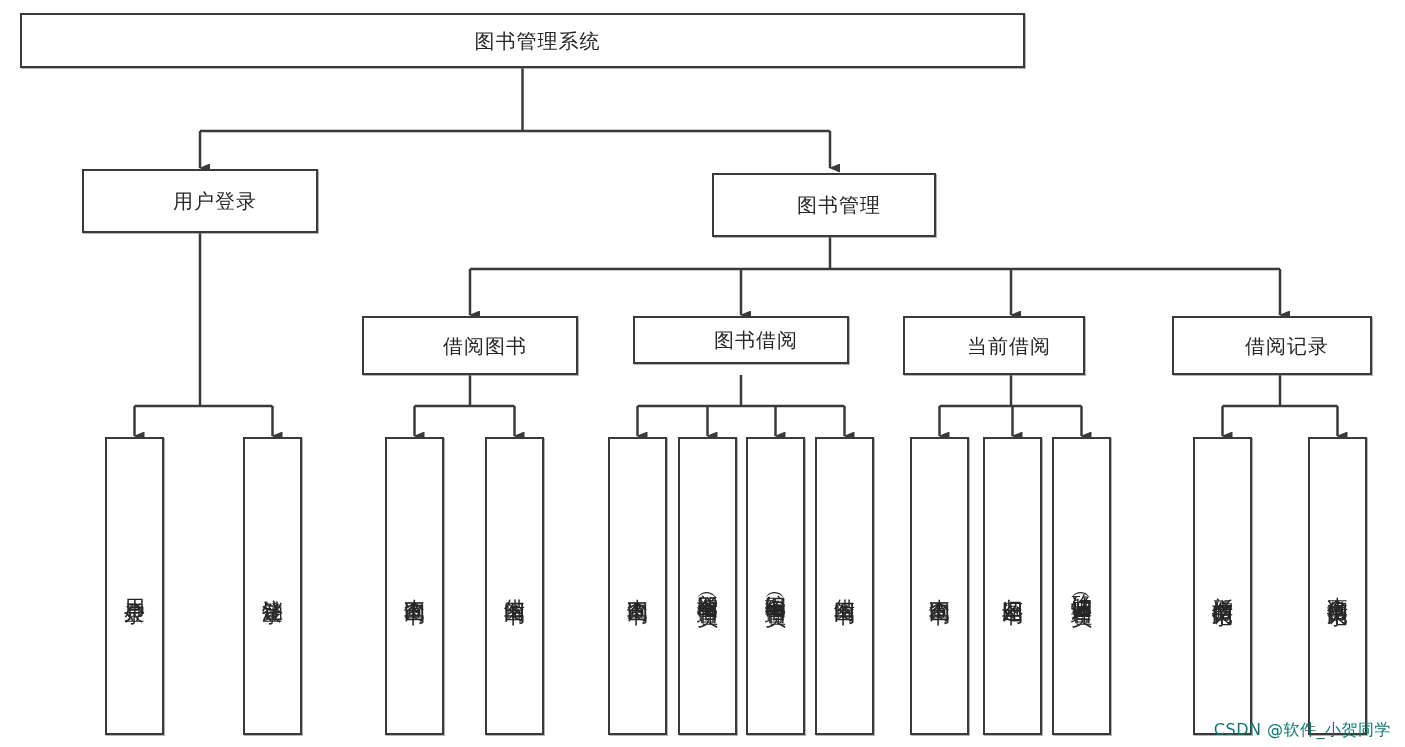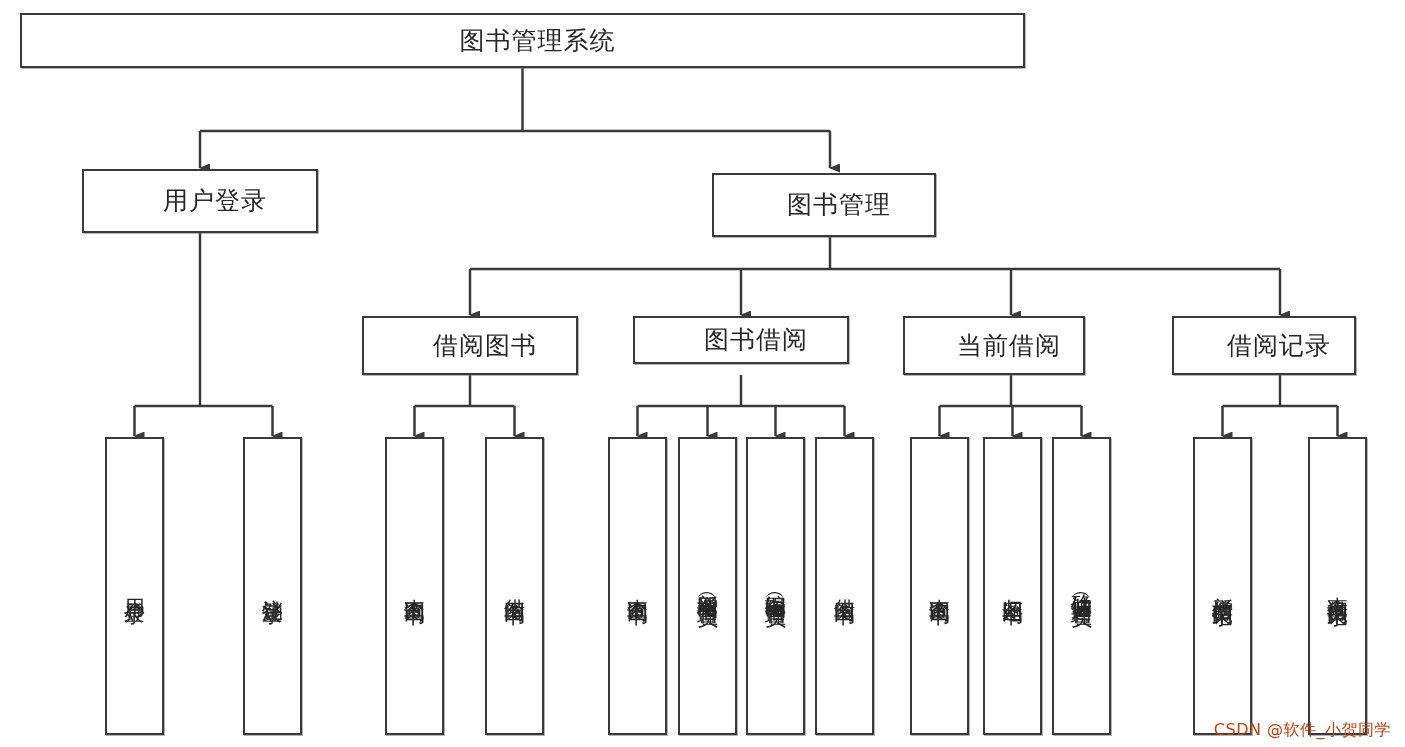--- a/index.html
+++ b/index.html
@@ -33,21 +33,21 @@
     border: 2px solid #3a3a3a;
     box-shadow: 1px 1px 0 0 rgba(120,120,120,0.55);
     display: flex;
     align-items: center;
     justify-content: center;
     text-align: center;
     color: #262626;
     z-index: 2;
   }
   .node.horizontal {
-    font-size: 25px;
+    font-size: 20px;
     line-height: 1.2;
     letter-spacing: 1px;
     padding-left: 30px;
   }
   .node.vertical {
     writing-mode: vertical-rl;
     text-orientation: upright;
     font-size: 21px;
     line-height: 1.15;
     letter-spacing: 2px;
@@ -59,21 +59,21 @@
   }
   .node.vertical .node-label {
     writing-mode: vertical-rl;
     text-orientation: upright;
   }
   #watermark {
     position: absolute;
     right: 14px;
     bottom: 6px;
     font-size: 16px;
-    color: #c2410c;
+    color: #0f766e;
     letter-spacing: 0.5px;
     z-index: 5;
     white-space: nowrap;
     font-family: "DejaVu Sans", "Liberation Sans", sans-serif;
   }
 </style>
 </head>
 <body>
 
 <div id="diagram-root">
@@ -133,21 +133,21 @@
       </div>
       <div class="node horizontal" style="left: 362px; top: 316px; width: 216px; height: 59px;">
         <span class="node-label">借阅图书</span>
       </div>
       <div class="node horizontal" style="left: 633px; top: 316px; width: 216px; height: 48px;">
         <span class="node-label">图书借阅</span>
       </div>
       <div class="node horizontal" style="left: 903px; top: 316px; width: 182px; height: 59px;">
         <span class="node-label">当前借阅</span>
       </div>
-      <div class="node horizontal" style="left: 1172px; top: 316px; width: 184px; height: 59px;">
+      <div class="node horizontal" style="left: 1172px; top: 316px; width: 200px; height: 59px;">
         <span class="node-label">借阅记录</span>
       </div>
       <div class="node vertical" style="left: 105px; top: 437px; width: 59px; height: 298px;">
         <span class="node-label">用户登录</span>
       </div>
       <div class="node vertical" style="left: 243px; top: 437px; width: 59px; height: 298px;">
         <span class="node-label">注销登录</span>
       </div>
       <div class="node vertical" style="left: 385px; top: 437px; width: 59px; height: 298px;">
         <span class="node-label">查询图书</span>

